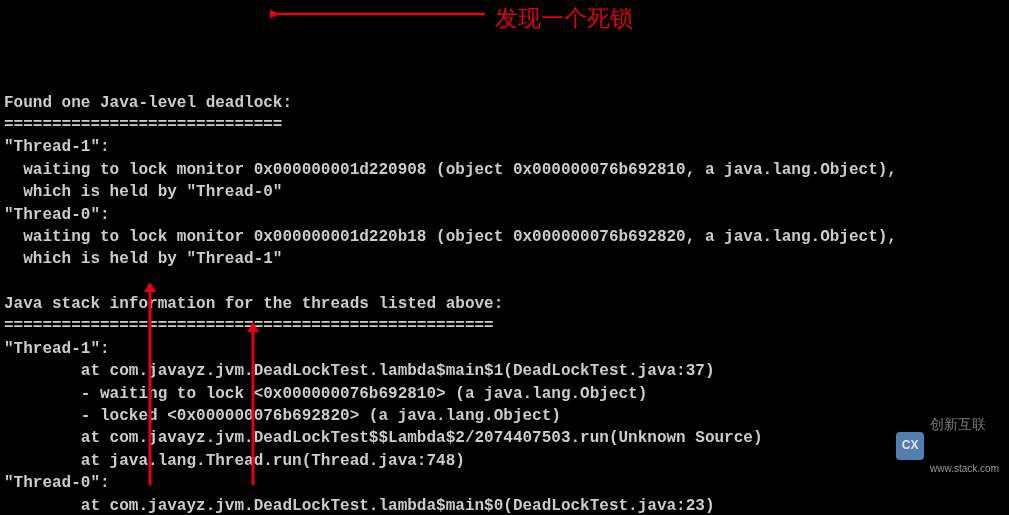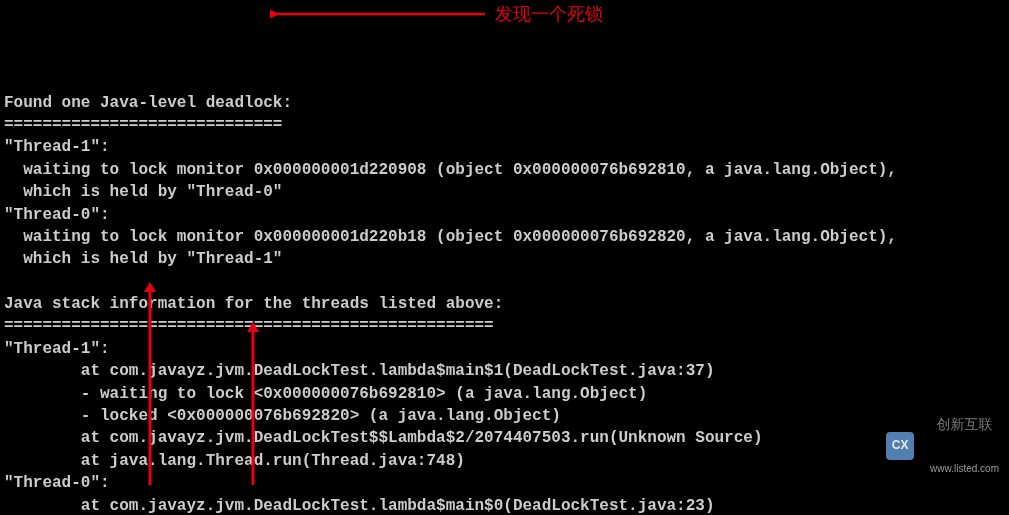--- a/index.html
+++ b/index.html
@@ -24,56 +24,55 @@
     }
     .line {
       display: block;
       min-height: 1.4em;
       font-weight: bold;
     }
     .annotation-text {
       position: absolute;
       color: #e60012;
       font-family: "Microsoft YaHei", sans-serif;
-      font-size: 18px;
+      font-size: 23px;
       white-space: nowrap;
     }
     .arrow-svg {
       position: absolute;
       pointer-events: none;
     }
     .watermark {
       position: absolute;
       right: 10px;
       bottom: 10px;
       display: flex;
       align-items: center;
       opacity: 0.9;
     }
     .watermark-logo {
       width: 28px;
       height: 28px;
       background: #5b8cc4;
       border-radius: 4px;
       position: relative;
-      margin-right: 16px;
+      margin-right: 6px;
       display: flex;
       align-items: center;
       justify-content: center;
       color: #fff;
       font-weight: bold;
       font-family: sans-serif;
       font-size: 12px;
     }
     .watermark-text {
       color: #888;
       font-family: "Microsoft YaHei", sans-serif;
       font-size: 14px;
       line-height: 1.1;
-      text-align: center;
     }
     .watermark-url {
       color: #aaa;
       font-size: 10px;
     }
   </style>
 </head>
 <body>
 
 
@@ -106,18 +105,18 @@
 <svg class="arrow-svg" style="left:243px; top:320px; width:20px; height:170px;" viewBox="0 0 20 170">
   <line x1="10" y1="165" x2="10" y2="10" stroke="#e60012" stroke-width="3"></line>
   <polygon points="4 12, 10 2, 16 12" fill="#e60012"></polygon>
 </svg>
 
 
 <div class="watermark">
   <div class="watermark-logo">CX</div>
   <div class="watermark-text">
     <div>创新互联</div>
-    <div class="watermark-url">www.listed.com</div>
+    <div class="watermark-url">www.stack.com</div>
   </div>
 </div>
 
 
 
 
 </body></html>

